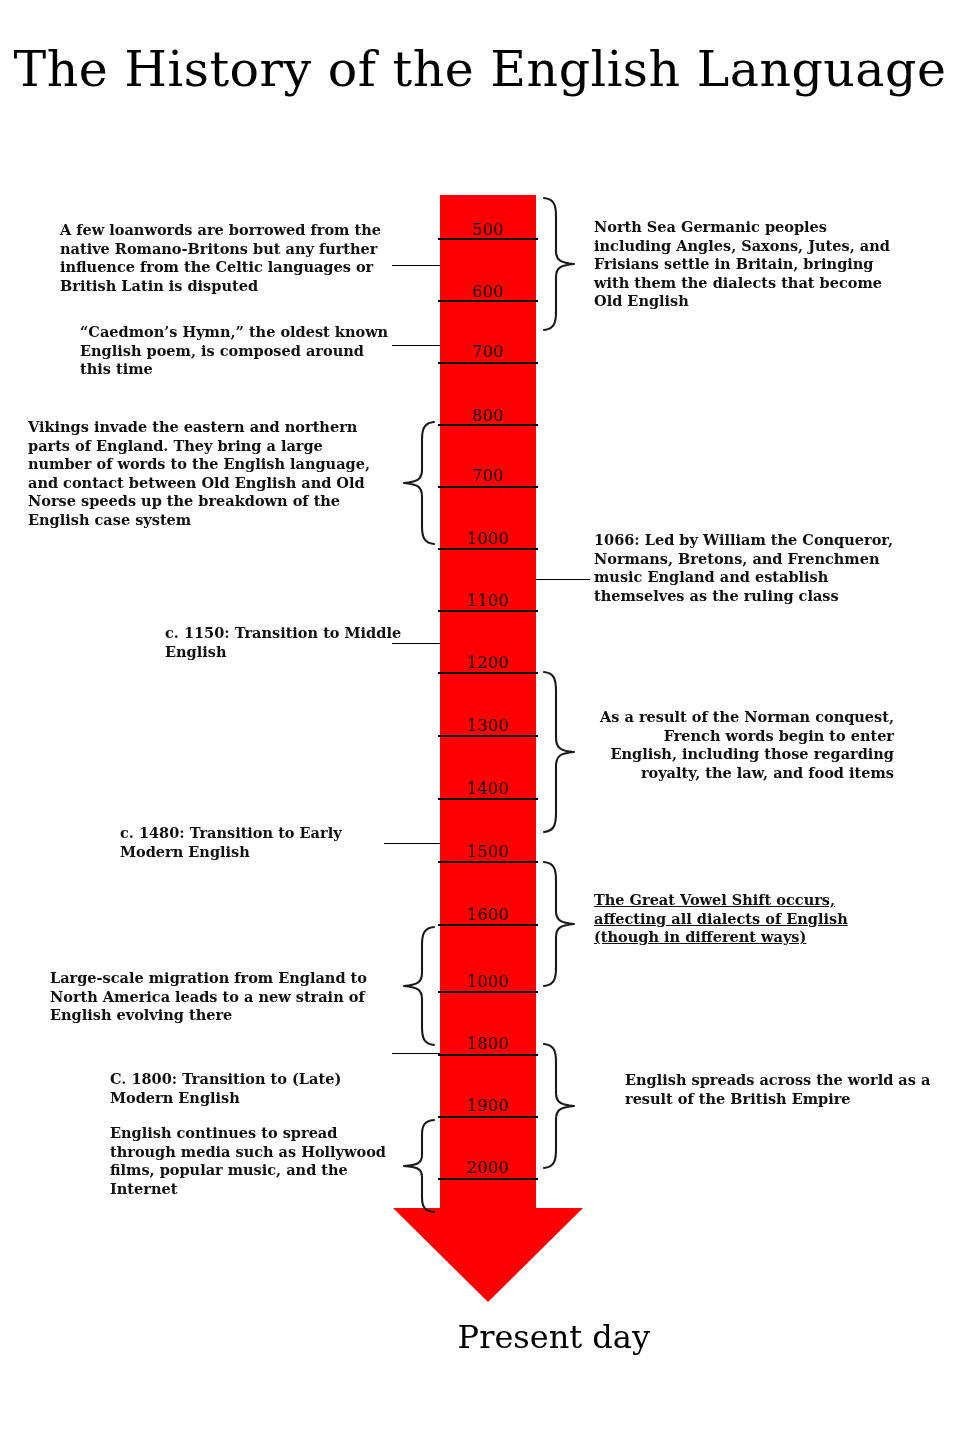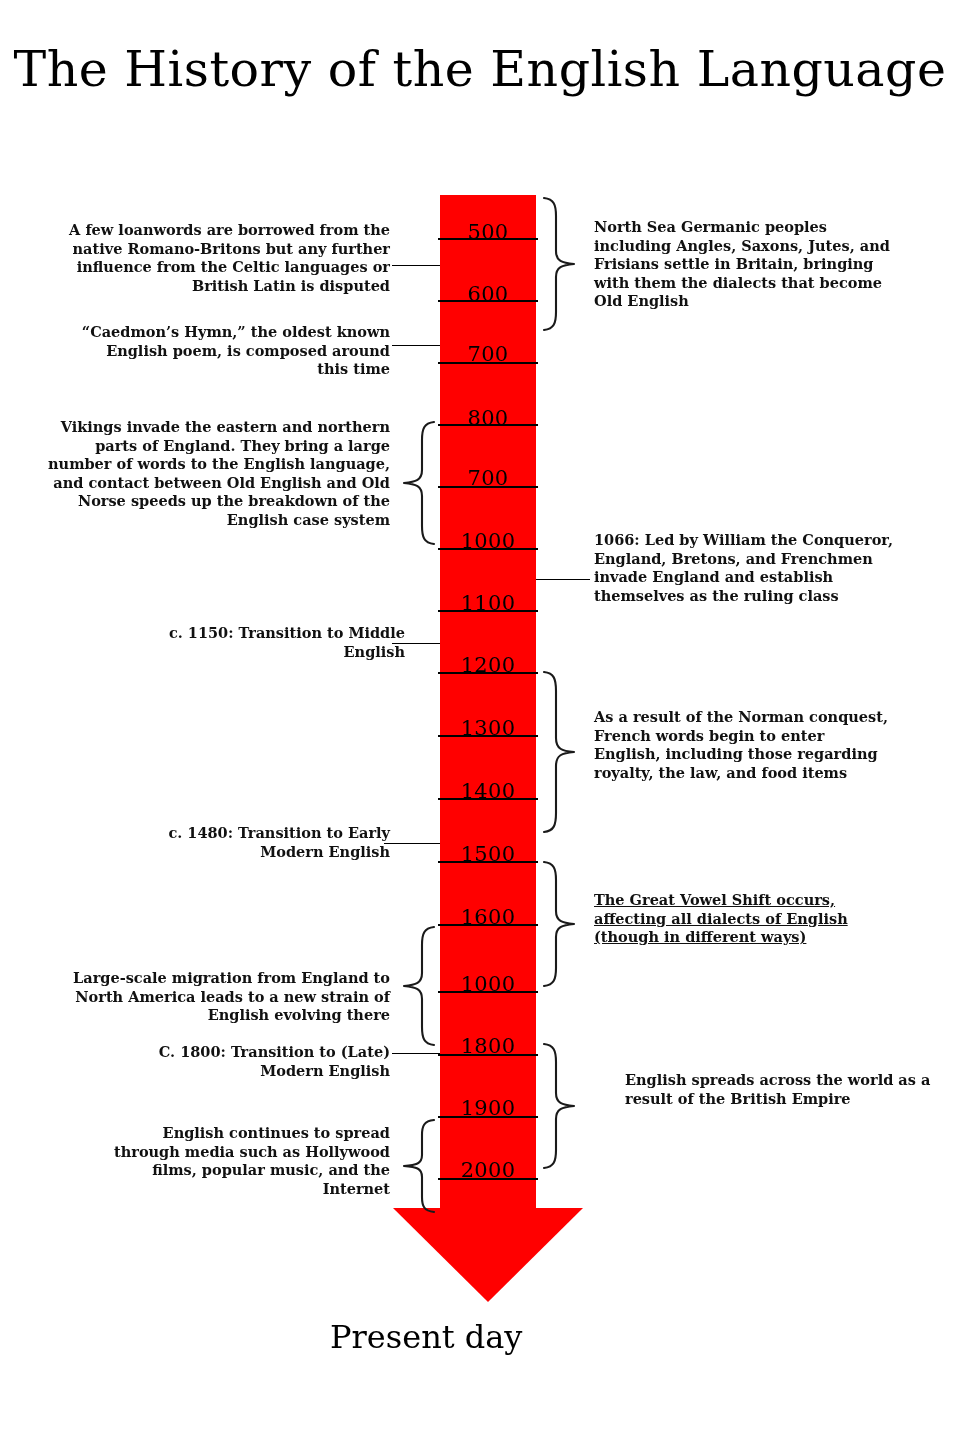--- a/index.html
+++ b/index.html
@@ -45,21 +45,21 @@
     left: 438px;
     width: 100px;
     height: 0;
     border-top: 2px solid #000000;
   }
   .year-label {
     position: absolute;
     left: 440px;
     width: 96px;
     text-align: center;
-    font-size: 21px;
+    font-size: 16px;
     font-family: "DejaVu Serif", "Liberation Serif", serif;
     color: #000;
     letter-spacing: 0.3px;
   }
 
   
   #arrow-head {
     position: absolute;
     left: 393px;
     top: 1208px;
@@ -68,37 +68,37 @@
     background: #FF0000;
     clip-path: polygon(0% 0%, 100% 0%, 50% 100%);
   }
 
   
   #present-day {
     position: absolute;
     left: 330px;
     top: 1318px;
     width: 320px;
-    text-align: left;
+    text-align: right;
     font-family: "DejaVu Serif", "Liberation Serif", serif;
     font-size: 32px;
     line-height: 39px;
     color: #000;
   }
 
   
   .annot {
     position: absolute;
     font-size: 14.5px;
     line-height: 18.5px;
     color: #111;
     font-family: "DejaVu Serif", "Liberation Serif", serif;
     font-weight: 600;
   }
-  .annot.left  { text-align: right; }
+  .annot.left  { }
   .annot.right { text-align: left; }
 
   
   .connector {
     position: absolute;
     height: 0;
     border-top: 1.6px solid #000;
   }
 
   
@@ -171,40 +171,40 @@
 <div class="connector" style="left:392px; top:643px; width:48px;"></div>
 
 <div class="annot left" style="left:120px; top:824px; width:270px;">c. 1480: Transition to Early Modern English</div>
 <div class="connector" style="left:384px; top:843px; width:56px;"></div>
 
 <div class="annot left" style="left:50px; top:969px; width:340px;">Large-scale migration from England to North America leads to a new strain of English evolving there</div>
 <svg class="brace" style="left:398px; top:925px;" width="40" height="122" viewBox="0 0 40 122">
   <path d="M36 2 C26 3 24 9 24 20 L24 48 C24 58 18 60 6 61 C18 62 24 64 24 74 L24 102 C24 113 26 119 36 120"></path>
 </svg>
 
-<div class="annot left" style="left:110px; top:1043px; width:280px;">C. 1800: Transition to (Late) Modern English</div>
+<div class="annot left" style="left:110px; top:1070px; width:280px;">C. 1800: Transition to (Late) Modern English</div>
 <div class="connector" style="left:392px; top:1053px; width:48px;"></div>
 
 <div class="annot left" style="left:110px; top:1124px; width:280px;">English continues to  spread through media such as Hollywood films, popular music, and the Internet</div>
 <svg class="brace" style="left:398px; top:1118px;" width="40" height="96" viewBox="0 0 40 96">
   <path d="M36 2 C26 3 24 8 24 17 L24 37 C24 46 18 47 6 48 C18 49 24 50 24 59 L24 79 C24 88 26 93 36 94"></path>
 </svg>
 
 <svg class="brace" style="left:540px; top:196px;" width="40" height="136" viewBox="0 0 40 136">
   <path d="M4 2 C14 3 16 9 16 20 L16 55 C16 65 22 67 34 68 C22 69 16 71 16 81 L16 116 C16 127 14 133 4 134"></path>
 </svg>
 <div class="annot right" style="left:594px; top:218px; width:310px;">North Sea Germanic peoples including Angles, Saxons, Jutes, and Frisians settle in Britain, bringing with them the dialects that become Old English</div>
 
 <div class="connector" style="left:536px; top:579px; width:54px;"></div>
-<div class="annot right" style="left:594px; top:531px; width:300px;">1066: Led by William the Conqueror, England, Bretons, and Frenchmen invade England and establish themselves as the ruling class</div>
+<div class="annot right" style="left:594px; top:531px; width:300px;">1066: Led by William the Conqueror, Normans, Bretons, and Frenchmen music England and establish themselves as the ruling class</div>
 
 <svg class="brace" style="left:540px; top:670px;" width="40" height="164" viewBox="0 0 40 164">
   <path d="M4 2 C14 3 16 9 16 21 L16 68 C16 79 22 81 34 82 C22 83 16 85 16 96 L16 143 C16 155 14 161 4 162"></path>
 </svg>
-<div class="annot right" style="left:594px; top:708px; width:300px;">As a result of the Norman conquest, French words begin to enter English, including those regarding royalty, the law, and food items</div>
+<div class="annot right" style="left:594px; top:708px; width:300px;text-align:right;">As a result of the Norman conquest, French words begin to enter English, including those regarding royalty, the law, and food items</div>
 
 <svg class="brace" style="left:540px; top:860px;" width="40" height="128" viewBox="0 0 40 128">
   <path d="M4 2 C14 3 16 9 16 20 L16 51 C16 61 22 63 34 64 C22 65 16 67 16 77 L16 108 C16 119 14 125 4 126"></path>
 </svg>
 <div class="annot right" style="left:594px; top:891px; width:290px;text-decoration:underline;">The Great Vowel Shift occurs, affecting all dialects of English (though in different ways)</div>
 
 <svg class="brace" style="left:540px; top:1042px;" width="40" height="128" viewBox="0 0 40 128">
   <path d="M4 2 C14 3 16 9 16 20 L16 51 C16 61 22 63 34 64 C22 65 16 67 16 77 L16 108 C16 119 14 125 4 126"></path>
 </svg>
 <div class="annot right" style="left:594px; top:1071px; width:310px;margin-left:31px;">English spreads across the world as a result of the British Empire</div>

